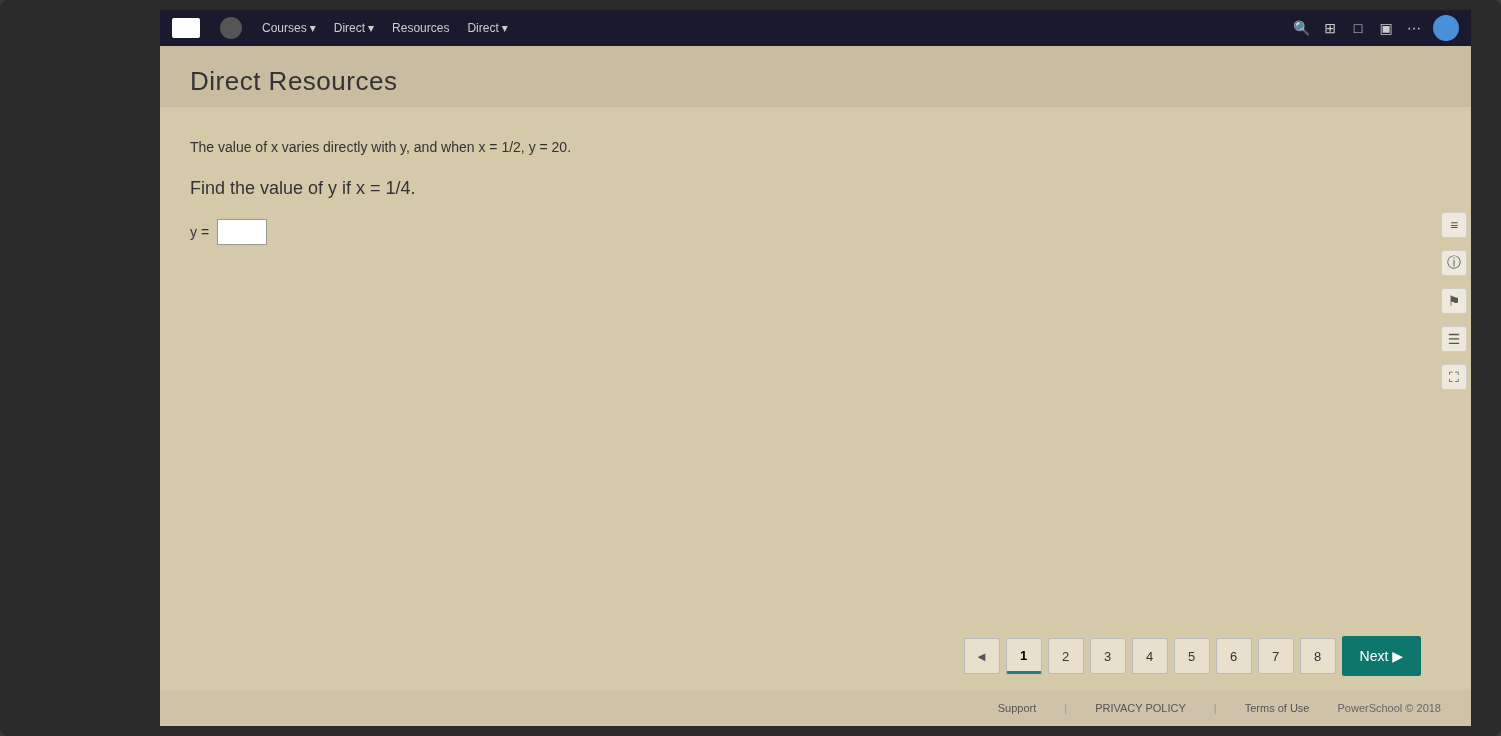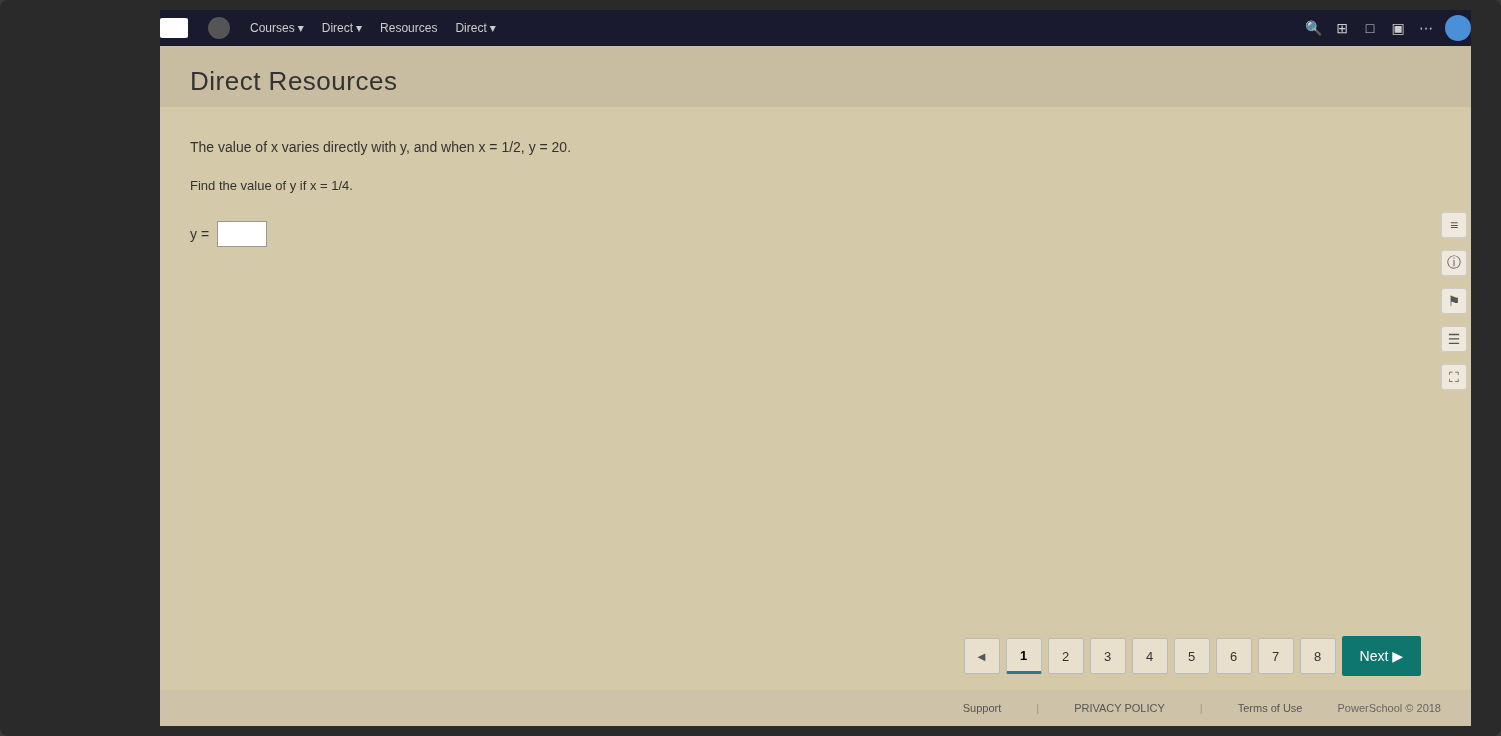--- a/index.html
+++ b/index.html
@@ -32,21 +32,21 @@
     }
 
     
     .navbar {
       position: absolute;
       top: 0; left: 0; right: 0;
       height: 36px;
       background: #1a1a2e;
       display: flex;
       align-items: center;
-      padding: 0 0;
+      padding: 0 12px;
       gap: 20px;
     }
 
     .navbar-brand {
       width: 28px;
       height: 20px;
       background: #fff;
       border-radius: 2px;
       flex-shrink: 0;
     }
@@ -127,23 +127,23 @@
     }
 
     .problem-statement {
       font-size: 14px;
       color: #333;
       margin-bottom: 20px;
       line-height: 1.5;
     }
 
     .find-statement {
-      font-size: 13px;
+      font-size: 18px;
       color: #333;
-      margin-bottom: 28px;
+      margin-bottom: 20px;
     }
 
     .answer-row {
       display: flex;
       align-items: center;
       gap: 8px;
       font-size: 14px;
       color: #333;
     }
 
@@ -239,21 +239,21 @@
     
     .footer {
       position: absolute;
       bottom: 0;
       left: 0; right: 0;
       height: 36px;
       display: flex;
       align-items: center;
       justify-content: flex-end;
       padding: 0 30px;
-      gap: 35px;
+      gap: 28px;
       font-size: 11px;
       color: #666;
       background: rgba(200,190,170,0.5);
     }
 
     .footer-link {
       cursor: pointer;
       color: #555;
     }
 

